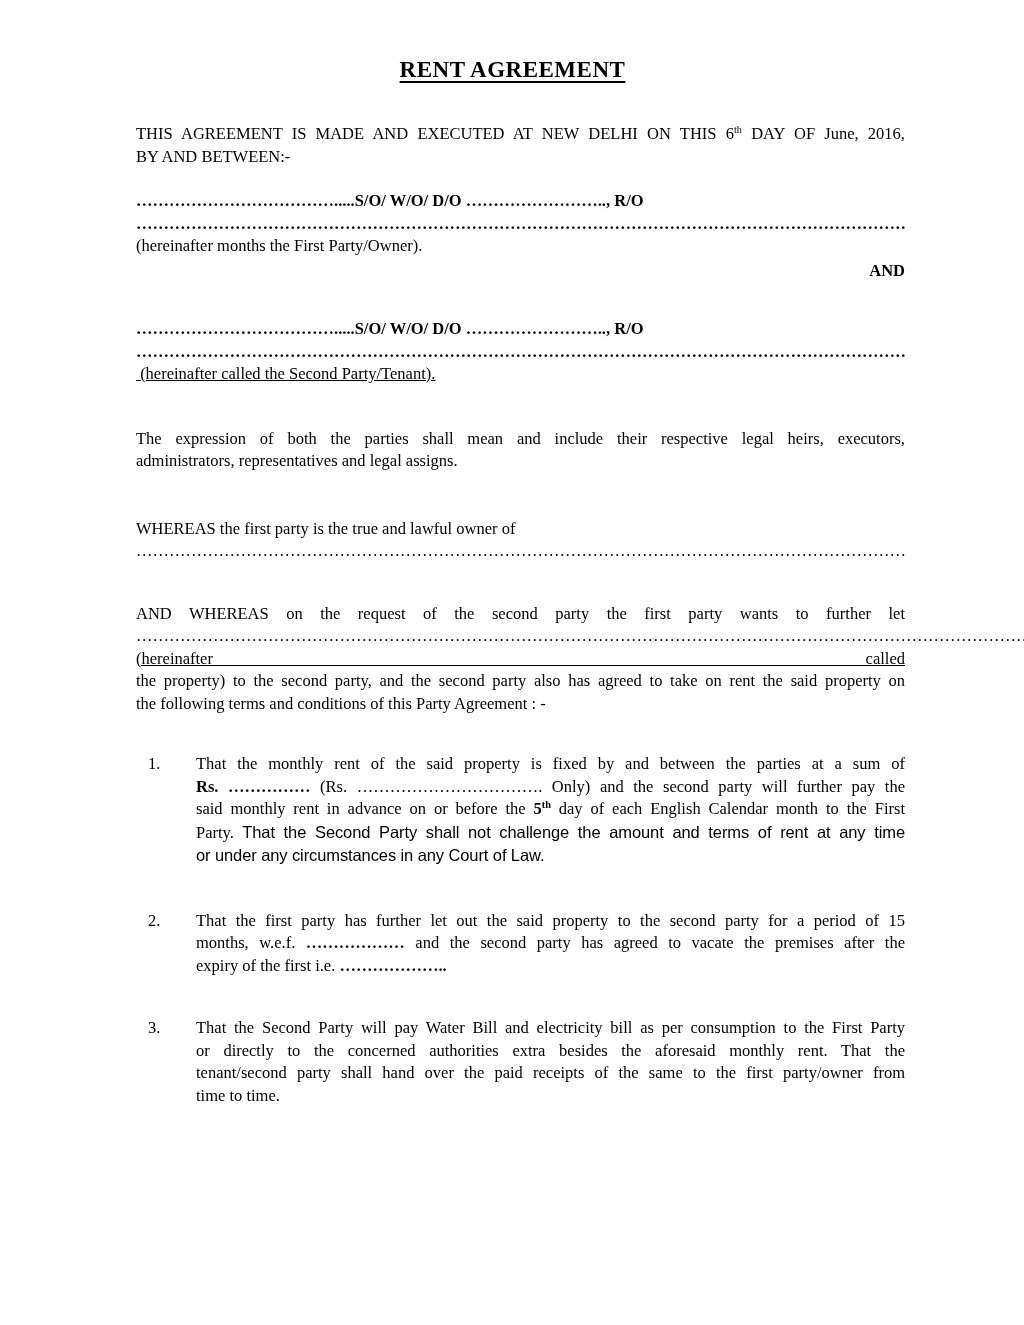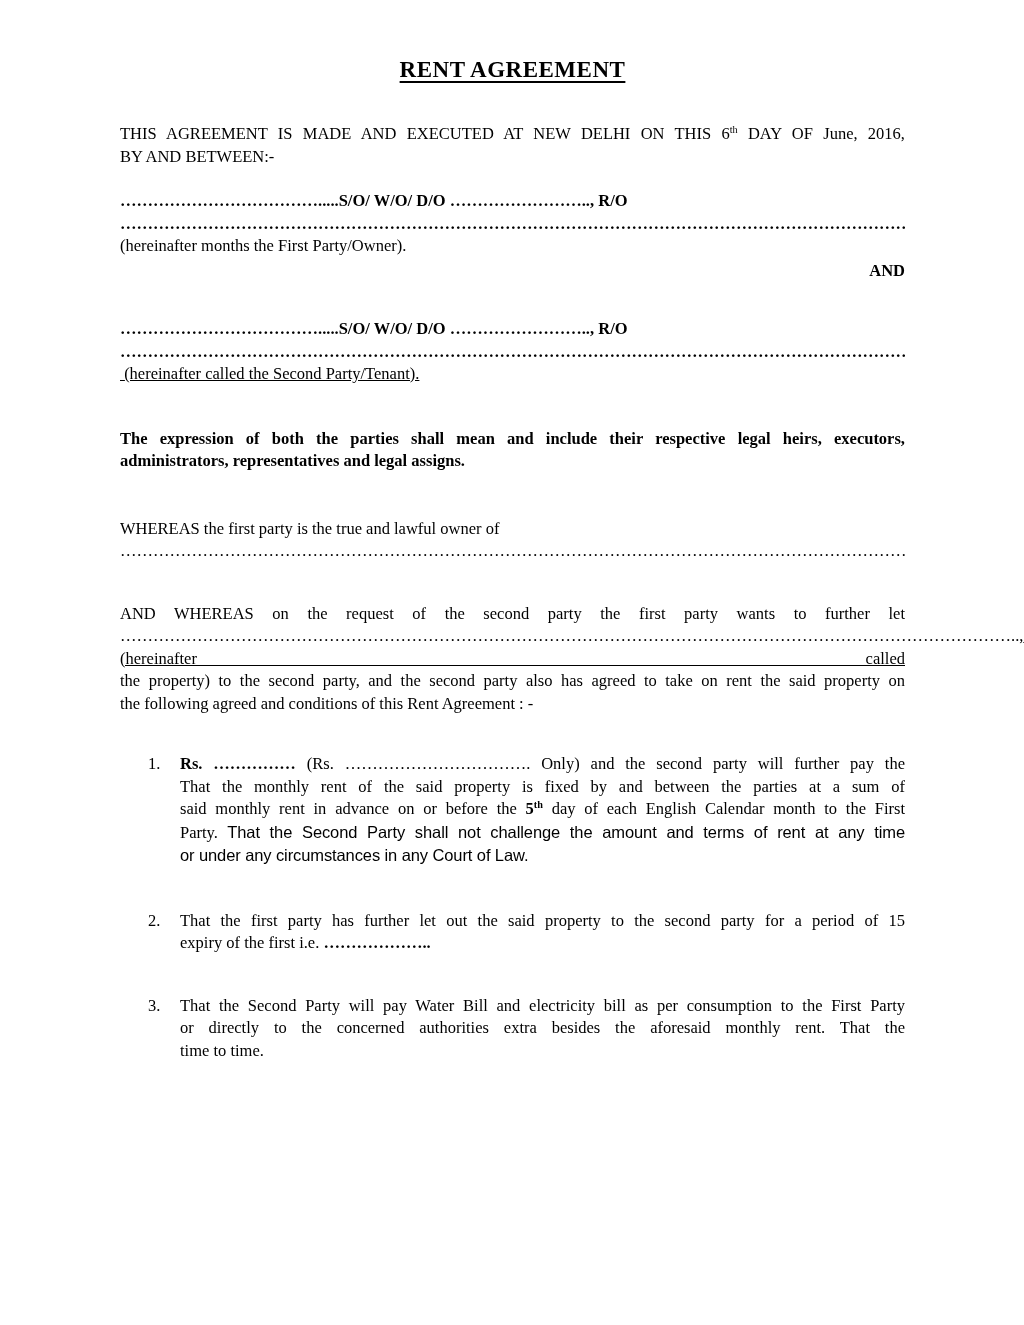--- a/index.html
+++ b/index.html
@@ -19,37 +19,37 @@
   .title {
     margin: 0;
     text-align: center;
     font-size: 23px;
     font-weight: bold;
     letter-spacing: 0.5px;
     text-decoration: underline;
     text-decoration-thickness: 2px;
     text-underline-offset: 4px;
   }
-  .ln { line-height: 22.5px; }
+  .ln { line-height: 22.5px; margin-left: 16px; }
   .jl { text-align: justify; text-align-last: justify; }
   .b  { font-weight: bold; }
   .sans {
     font-family: "Liberation Sans", "DejaVu Sans", sans-serif;
     letter-spacing: -0.1px;
   }
   sup { font-size: 62%; line-height: 0; vertical-align: super; }
   .dotline { white-space: nowrap; overflow: hidden; }
   .prewrap { white-space: pre-wrap; text-decoration: underline; }
   .center-bold { text-align: right; font-weight: bold; }
 
   .intro        { margin-top: 40px; }
   .party-first  { margin-top: 22px; }
   .and-sep      { margin-top: 2px; }
   .party-second { margin-top: 36px; }
-  .expression   { margin-top: 42px; font-weight: bold; }
+  .expression   { margin-top: 42px; }
   .whereas      { margin-top: 45px; }
   .and-whereas  { margin-top: 40px; }
 
   .clauses { margin-top: 0; }
   .clause  { position: relative; padding-left: 60px; }
   .clause-1 { margin-top: 38px; }
   .clause-2 { margin-top: 42px; }
   .clause-3 { margin-top: 40px; }
   .clause-num {
     position: absolute;
@@ -99,52 +99,56 @@
     <div class="ln">WHEREAS the first party is the true and lawful owner of</div>
     <div class="ln dotline">………………………………………………………………………………………………………………………………………………………………………………………………………………………….</div>
   </div>
 
   <div class="and-whereas">
     <div class="ln jl">AND WHEREAS on the request of the second party the first party wants to further let</div>
     <div class="ln jl">
       <span>………………………………………………………………………………………………………………………………………………..,</span><span class="prewrap"> (hereinafter called</span>
     </div>
     <div class="ln jl">the property) to the second party, and the second party also has agreed to take on rent the said property on</div>
-    <div class="ln">the following agreed and conditions of this Rent Agreement : -</div>
+    <div class="ln">the following terms and conditions of this Party Agreement : -</div>
   </div>
 
   <div class="clauses">
 
     <div class="clause clause-1">
       <span class="clause-num">1.</span>
+      <div class="ln jl">That the monthly rent of the said property is fixed by and between the parties at a sum of</div>
       <div class="ln jl">
         <span class="b">Rs. …………… </span><span>(Rs. ……………………………. Only) and the second party will further pay the</span>
       </div>
-      <div class="ln jl">That the monthly rent of the said property is fixed by and between the parties at a sum of</div>
       <div class="ln jl">
         <span>said monthly rent in advance on or before the </span><span class="b">5</span><sup class="b">th</sup><span> day of each English Calendar month to the First</span>
       </div>
       <div class="ln jl">
         <span>Party. </span><span class="sans">That the Second Party shall not challenge the amount and terms of rent at any time</span>
       </div>
       <div class="ln">
         <span class="sans">or under any circumstances in any Court of Law.</span>
       </div>
     </div>
 
     <div class="clause clause-2">
       <span class="clause-num">2.</span>
       <div class="ln jl">That the first party has further let out the said property to the second party for a period of 15</div>
+      <div class="ln jl">
+        <span>months, w.e.f. </span><span class="b">……………… </span><span>and the second party has agreed to vacate the premises after the</span>
+      </div>
       <div class="ln">
         <span>expiry of the first i.e. </span><span class="b">………………..</span>
       </div>
     </div>
 
     <div class="clause clause-3">
       <span class="clause-num">3.</span>
       <div class="ln jl">That the Second Party will pay Water Bill and electricity bill as per consumption to the First Party</div>
       <div class="ln jl">or directly to the concerned authorities extra besides the aforesaid monthly rent. That the</div>
+      <div class="ln jl">tenant/second party shall hand over the paid receipts of the same to the first party/owner from</div>
       <div class="ln">time to time.</div>
     </div>
 
   </div>
 
 </div>
 
 </body></html>

